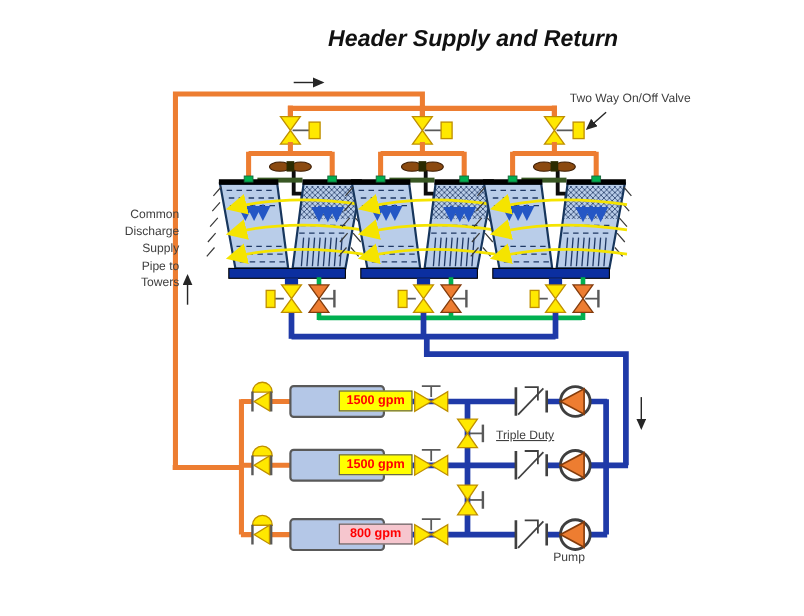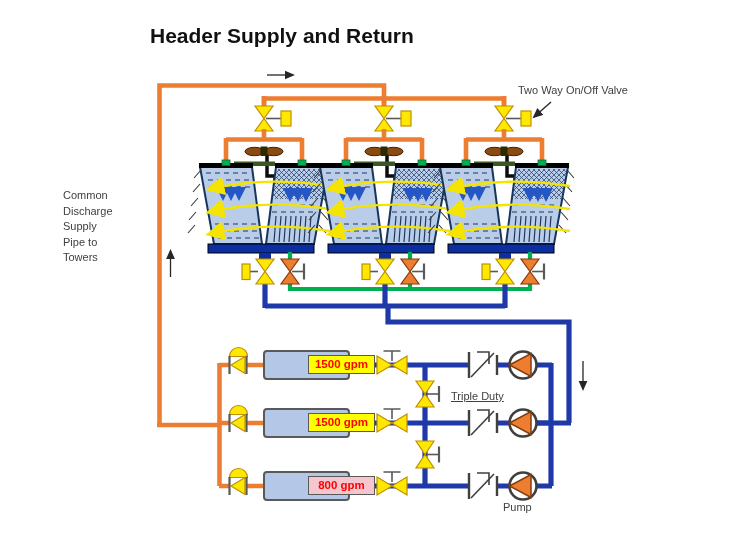--- a/index.html
+++ b/index.html
@@ -1,22 +1,22 @@
 <!DOCTYPE html>
 <html style="--c-orange: #ED7D31; --c-blue: #1F3AA8; --c-green: #00B050; --c-yellow: #FFE800; --c-arcyellow: #F5E400; --c-cellblue: #B9CDE9; --c-basin: #0B2FA0; --c-chillerbg: #B4C7E7; --c-red: #FF0000; --c-fanbrown: #8B4A10; --c-motorgreen: #385723;"><head>
 <meta charset="utf-8">
 <style>
   html,body{margin:0;padding:0;background:#fff;}
   #stage{position:relative;width:731px;height:560px;background:#fff;overflow:hidden;
          font-family:"Liberation Sans", sans-serif;}
   #stage svg{position:absolute;left:0;top:0;}
   .lbl{position:absolute;color:#404040;font-size:11px;line-height:15.5px;}
-  .title{position:absolute;left:150px;top:24px;width:412px;text-align:left;
-         font-size:21px;font-weight:bold;color:#111;line-height:24px;}
-  .common{left:63px;top:188px;width:100px;text-align:left;white-space:pre-line;}
+  .title{position:absolute;left:150px;top:24px;width:412px;text-align:right;
+         font-size:21px;font-weight:bold;color:#111;line-height:24px;font-style:italic;}
+  .common{left:63px;top:188px;width:100px;text-align:right;white-space:pre-line;}
   .twoway{left:518px;top:83px;width:140px;}
   .tduty{left:451px;top:389px;width:70px;text-decoration:underline;}
   .pumplbl{left:503px;top:500px;width:50px;}
   .chillerbox{position:absolute;width:87px;height:30px;background:var(--c-chillerbg);
               border:2px solid #595959;border-radius:4px;box-sizing:border-box;}
   .chillerinner{position:absolute;left:7px;top:3px;width:67px;height:19px;border:1.5px solid #595959;
               box-sizing:border-box;text-align:center;font-size:11.5px;font-weight:bold;
               color:var(--c-red);line-height:16px;margin-left:36px;}
   
   .po{stroke:var(--c-orange);stroke-width:4.6;fill:none;}

